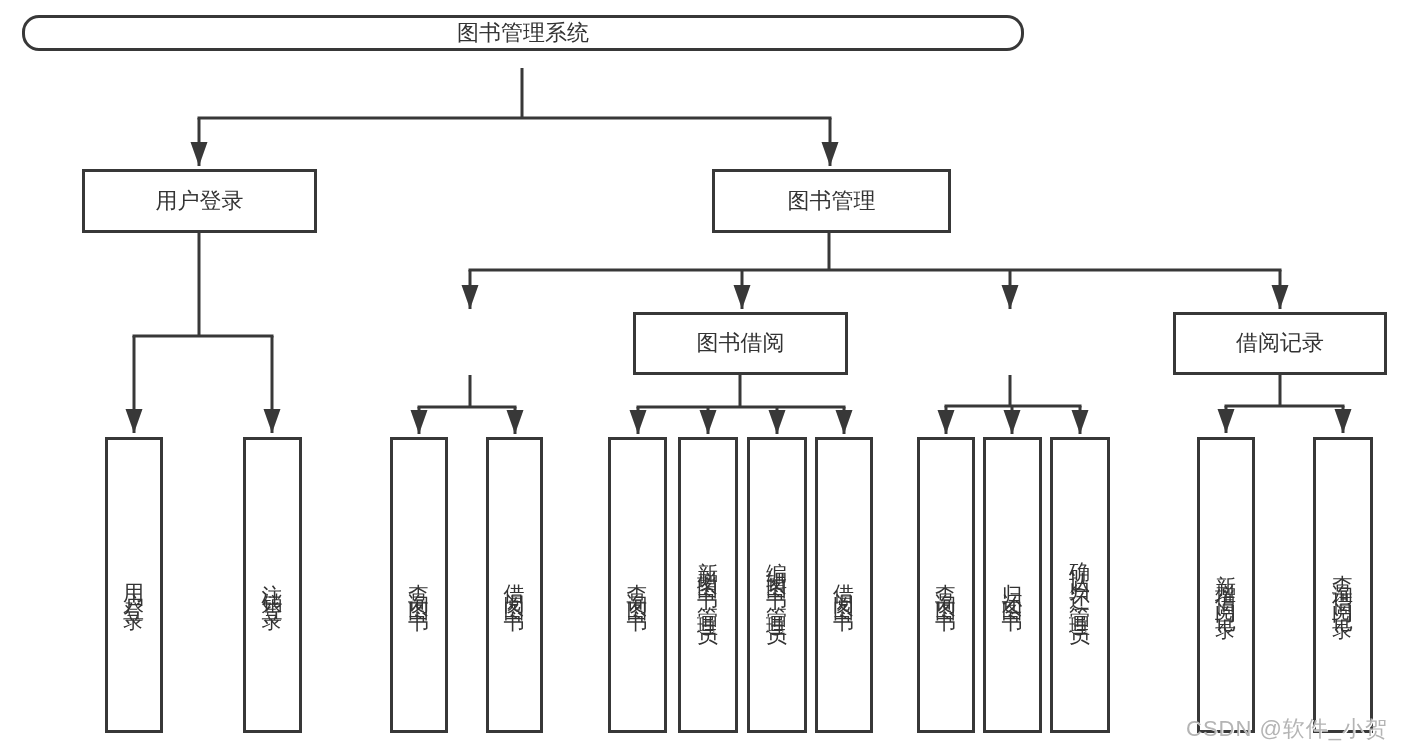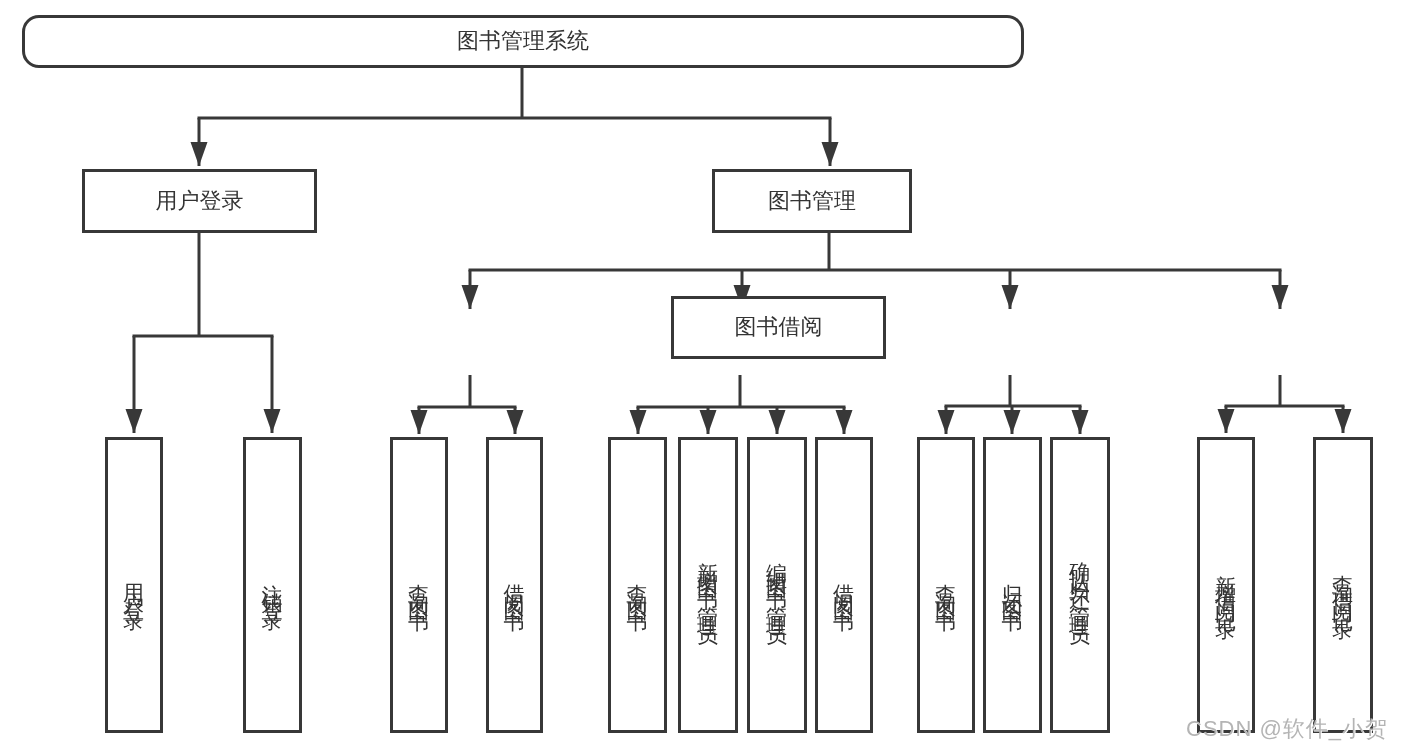--- a/index.html
+++ b/index.html
@@ -91,33 +91,36 @@
       <line x1="946" y1="406" x2="946" y2="434" marker-end="url(#ah)"></line>
       <line x1="1012" y1="406" x2="1012" y2="434" marker-end="url(#ah)"></line>
       <line x1="1080" y1="406" x2="1080" y2="434" marker-end="url(#ah)"></line>
 
       <path d="M1280 375 V407 M1224.5 406 H1344.5"></path>
       <line x1="1226" y1="406" x2="1226" y2="433" marker-end="url(#ah)"></line>
       <line x1="1343" y1="406" x2="1343" y2="433" marker-end="url(#ah)"></line>
     </g>
   </svg>
 
-  <div class="box" style="left:22px; top:15px; width:1002px; height:53px;border-radius:17px;">
+  <div class="box" style="left:22px; top:15px; width:1002px; height:36px;border-radius:17px;">
     <span>图书管理系统</span>
   </div>
 
   <div class="box" style="left:82px; top:169px; width:235px; height:64px;">
     <span>用户登录</span>
   </div>
-  <div class="box" style="left:712px; top:169px; width:200px; height:64px;">
+  <div class="box" style="left:712px; top:169px; width:239px; height:64px;">
     <span>图书管理</span>
   </div>
 
-  <div class="box" style="left:633px; top:296px; width:215px; height:63px;margin-left:38px;">
+  <div class="box" style="left:633px; top:312px; width:215px; height:63px;">
     <span>图书借阅</span>
+  </div>
+  <div class="box" style="left:1173px; top:312px; width:214px; height:63px;">
+    <span>借阅记录</span>
   </div>
 
   <div class="box" style="left:105px; top:437px; width:58px; height:296px;">
     <span class="vtext">用户登录</span>
   </div>
   <div class="box" style="left:243px; top:437px; width:59px; height:296px;">
     <span class="vtext">注销登录</span>
   </div>
 
   <div class="box" style="left:390px; top:437px; width:58px; height:296px;">

